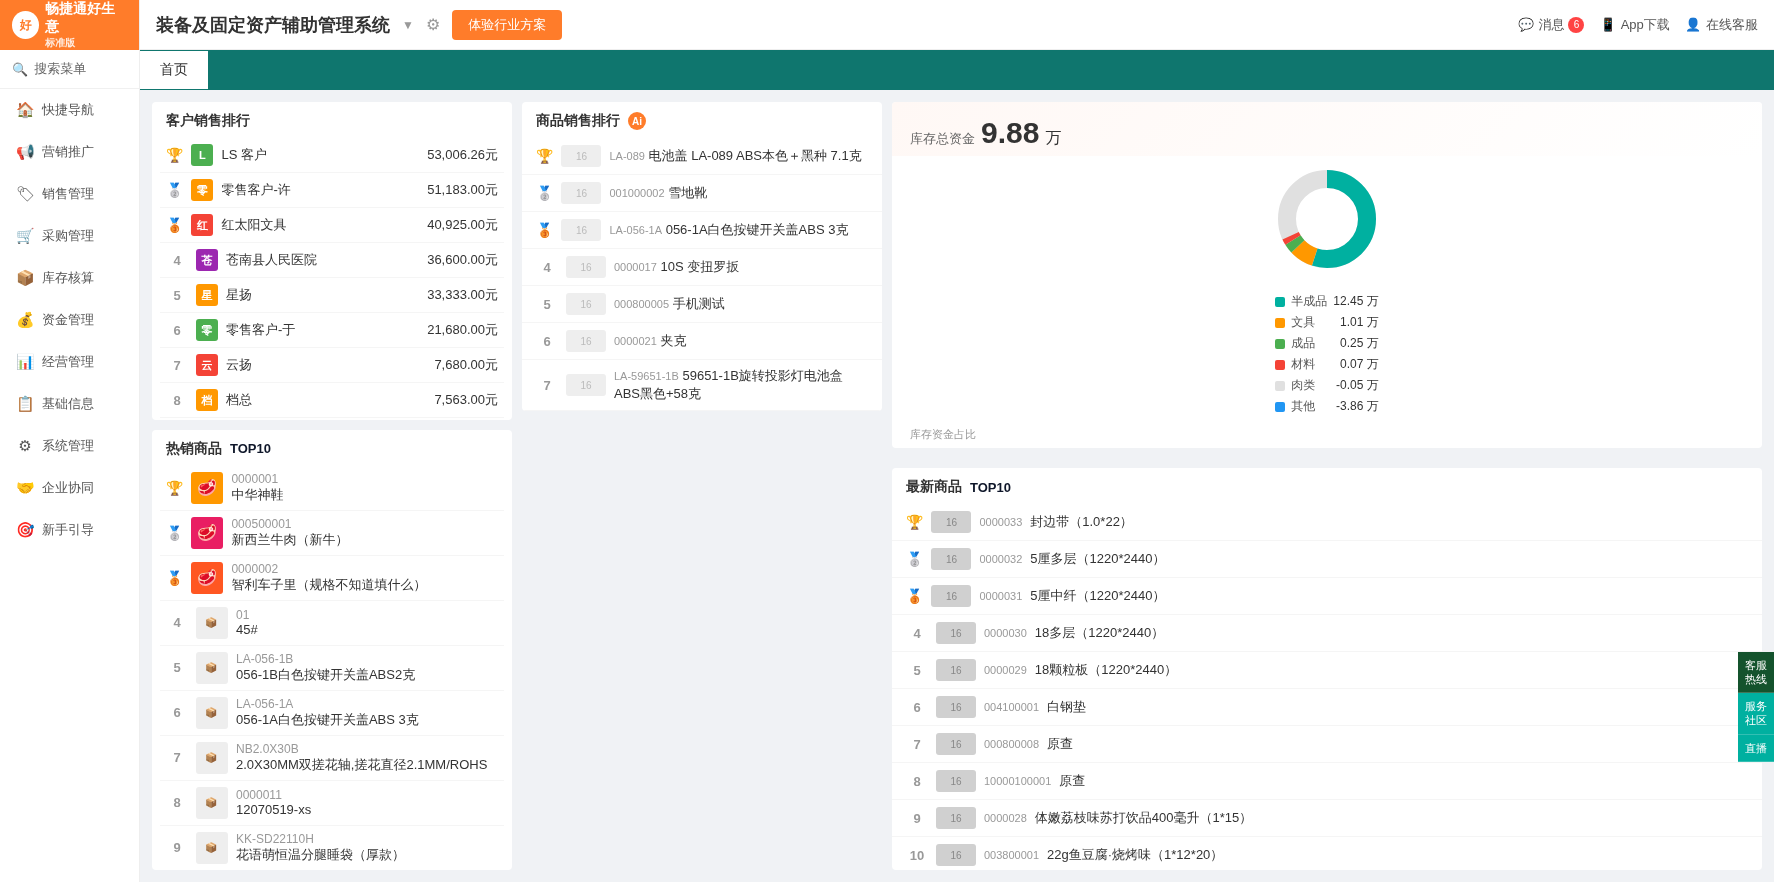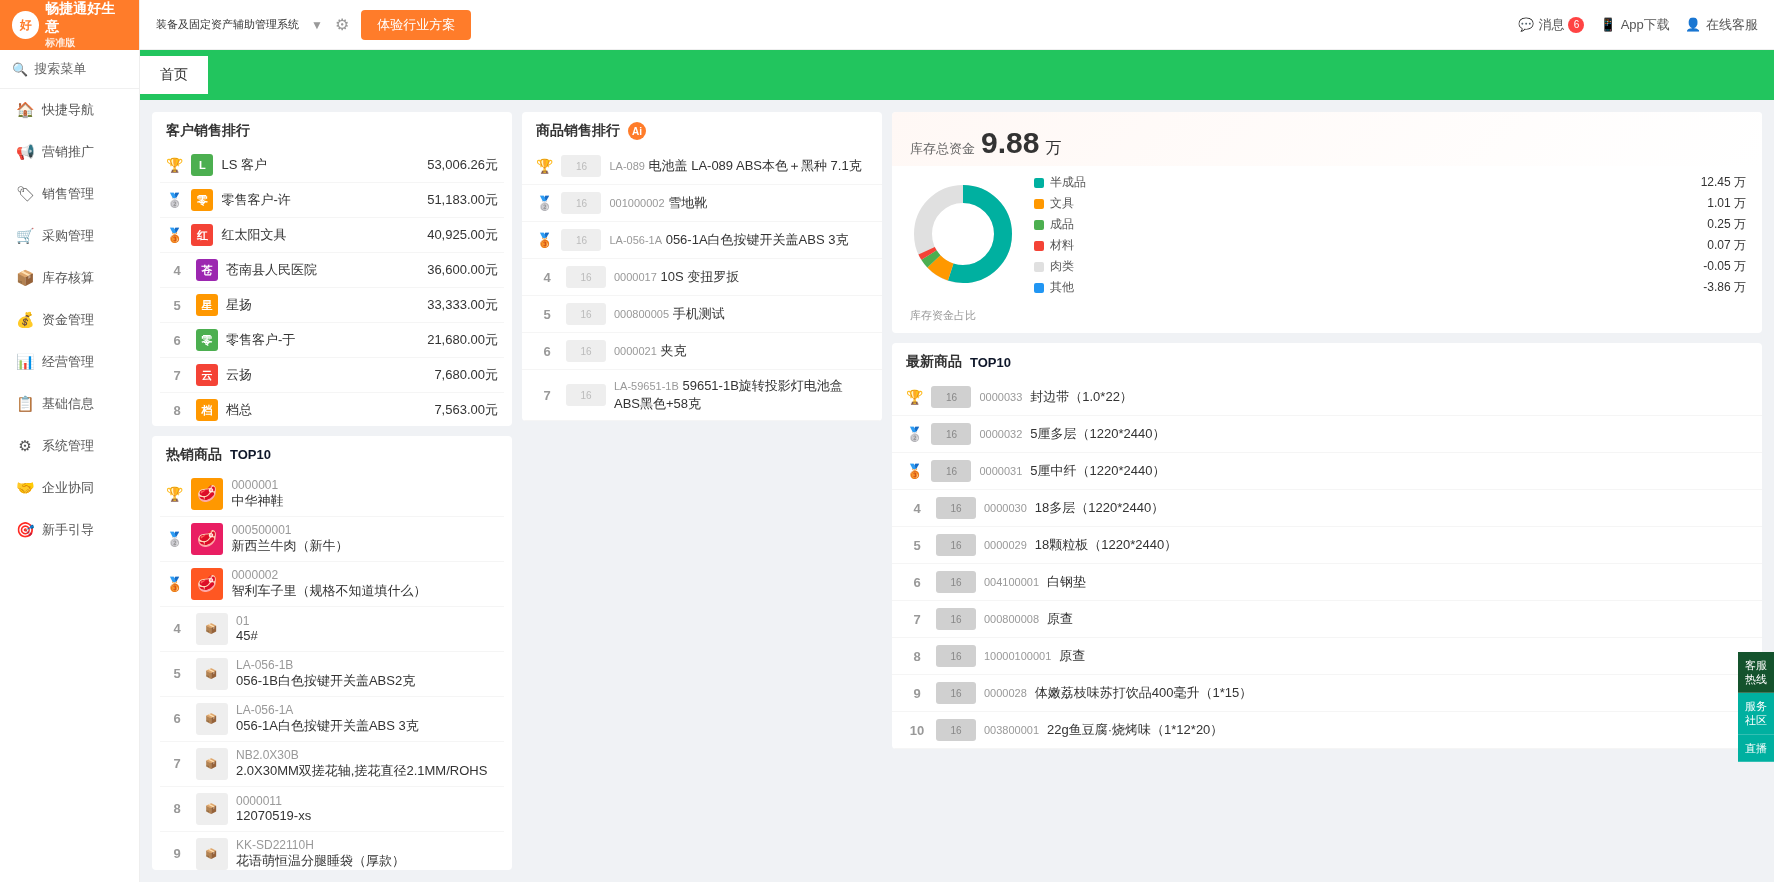--- a/index.html
+++ b/index.html
@@ -63,23 +63,24 @@
     .topbar {
       height: 50px;
       background: #fff;
       border-bottom: 1px solid #eee;
       display: flex;
       align-items: center;
       padding: 0 16px;
       gap: 12px;
     }
     .topbar-title {
-      font-size: 11px;
+      font-size: 18px;
       color: #333;
       flex: 0 0 auto;
+      font-weight: bold;
     }
     .topbar-arrow { color: #999; font-size: 12px; }
     .topbar-gear {
       color: #999; font-size: 16px; cursor: pointer;
     }
     .topbar-btn {
       background: #ff7c2a;
       color: #fff;
       border: none;
       border-radius: 4px;
@@ -102,23 +103,23 @@
       background: #ff4444;
       color: #fff;
       border-radius: 50%;
       width: 16px; height: 16px;
       font-size: 10px;
       display: flex; align-items: center; justify-content: center;
     }
 
     
     .nav-tabs {
-      background: #22c55e;
-      display: flex;
-      height: 50px;
+      background: #0f766e;
+      display: flex;
+      height: 40px;
       align-items: center;
     }
     .nav-tab {
       padding: 0 20px;
       height: 38px;
       display: flex; align-items: center;
       color: rgba(255,255,255,0.85);
       cursor: pointer;
       font-size: 14px;
     }
@@ -165,21 +166,21 @@
       gap: 10px;
       overflow-y: auto;
       flex-shrink: 0;
     }
 
     
     .col-far-right {
       flex: 1;
       display: flex;
       flex-direction: column;
-      gap: 10px;
+      gap: 20px;
       overflow-y: auto;
     }
 
     .card {
       background: #fff;
       border-radius: 4px;
       overflow: hidden;
     }
     .card-header {
       padding: 10px 14px 8px;
@@ -225,20 +226,21 @@
       flex-shrink: 0;
     }
     .rank-name { flex: 1; color: #333; font-size: 13px; }
     .rank-value { color: #333; font-size: 13px; white-space: nowrap; }
 
     .donut-container {
       display: flex;
       align-items: center;
       gap: 16px;
       padding: 8px 16px 12px;
+      flex-direction: column;
     }
     .legend { display: flex; flex-direction: column; gap: 4px; flex: 1; }
     .legend-item {
       display: flex; align-items: center; gap: 6px; font-size: 12px;
     }
     .legend-dot {
       width: 10px; height: 10px; border-radius: 2px; flex-shrink: 0;
     }
     .legend-name { color: #555; flex: 1; }
     .legend-val { color: #333; font-weight: 500; }

